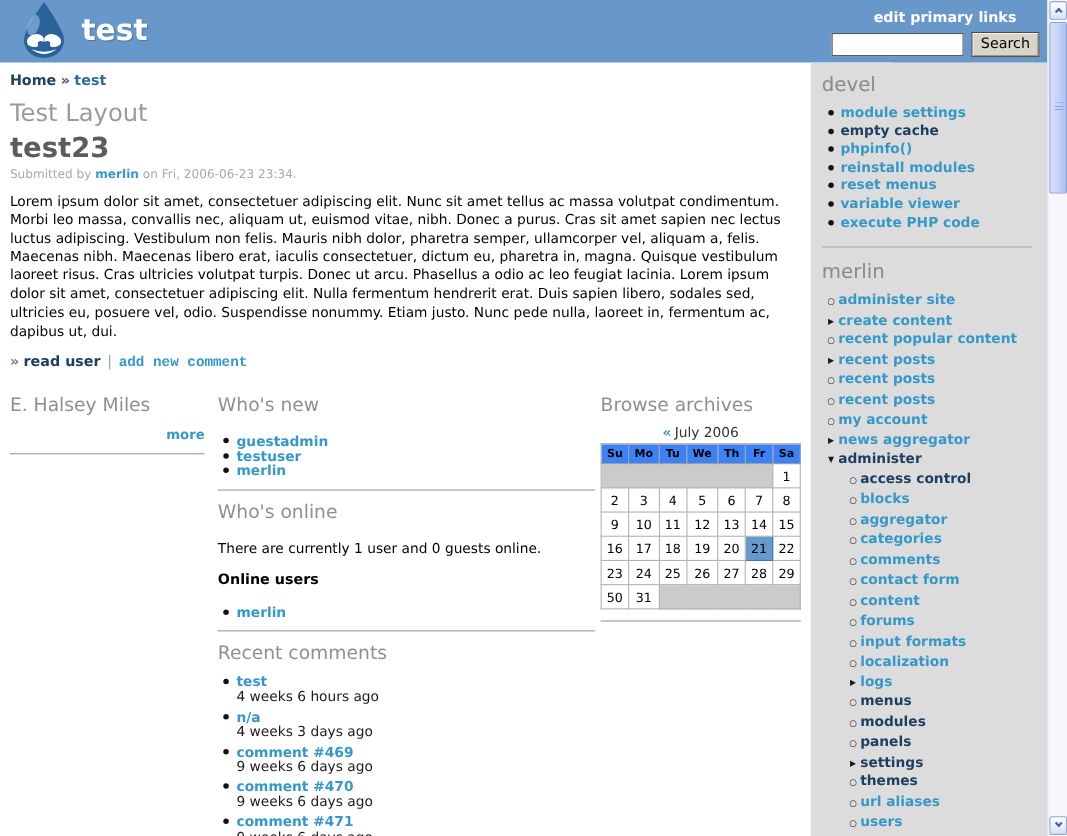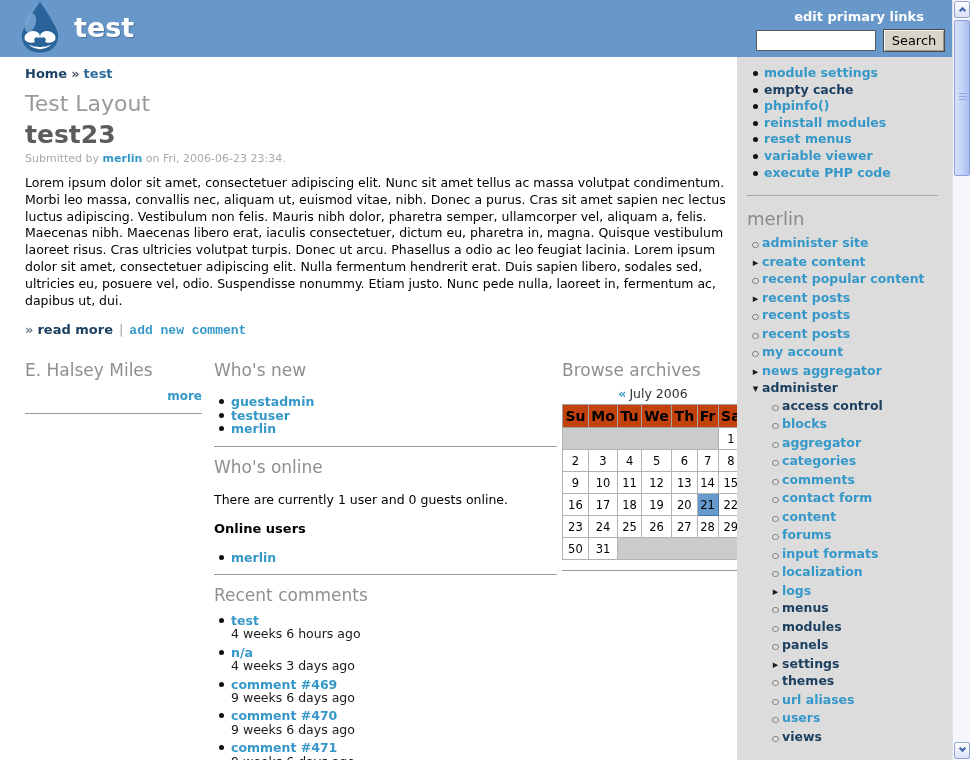--- a/index.html
+++ b/index.html
@@ -37,21 +37,21 @@
   .side-hr { border:none; border-top:1px solid #a8a8a8; margin:14px 6px 12px 2px; }
   .menu { margin-left:4px; }
   .mi { line-height:16.5px; font-size:12.5px; white-space:nowrap; }
   .mi.d1 { padding-left:20px; }
   .mi .bullet { display:inline-block; width:13px; text-align:center; color:#1a1a1a; }
   .mi.bcircle .bullet::before { content:"○"; font-size:8px; }
   .mi.bcollapsed .bullet::before { content:"▸"; font-size:11px; }
   .mi.bexpanded .bullet::before { content:"▾"; font-size:11px; }
 
   
-  .content { position:absolute; left:16px; top:57px; width:810px; height:703px; background:#fff; padding:9px 9px 0 9px; overflow:hidden; }
+  .content { position:absolute; left:0; top:57px; width:810px; height:703px; background:#fff; padding:9px 9px 0 9px; overflow:hidden; }
   .breadcrumb { font-size:13px; font-weight:bold; color:#44505c; }
   .crumb-home { color:#1d4265; text-decoration:none; cursor:pointer; }
   .crumb-cur { color:#2e6d9e; text-decoration:none; cursor:pointer; }
   .crumb-sep { margin:0 4px; color:#44505c; }
   .page-title { font-size:22px; font-weight:normal; color:#9a9a9a; margin-top:10px; }
   .node-title { font-size:25px; font-weight:bold; color:#5c5c5c; margin-top:4px; }
   .submitted { font-size:11px; color:#a9a9a9; margin-top:3px; }
   .submitted a { color:#3598c9; font-weight:bold; text-decoration:none; }
   .node-body { font-size:12.5px; color:#000; line-height:16.8px; margin-top:10px; width:722px; }
   .node-links { margin-top:13px; font-size:13px; font-weight:bold; }
@@ -75,21 +75,21 @@
   .online-sub { font-size:13px; font-weight:bold; color:#000; margin-top:14px; }
   .clist { list-style:none; margin:9px 0 0 4px; }
   .clist li { position:relative; padding-left:13px; margin-bottom:5px; font-size:12.5px; line-height:13.4px; }
   .clist li::before { content:""; position:absolute; left:1px; top:4px; width:5px; height:5px; border-radius:50%; background:#111; }
   .c-time { display:block; color:#1a1a1a; font-weight:normal; }
 
   
   .cal-caption { text-align:center; font-size:12.5px; color:#333; margin:6px 0 3px; }
   .cal-prev { color:#3598c9; font-weight:bold; text-decoration:none; cursor:pointer; margin-right:3px; }
   table.calendar { width:182px; border-collapse:collapse; border:1px solid #949494; }
-  table.calendar th { background:#c2410c; border:1px solid #a2a2a2; font-size:14px; color:#000; padding:3px 2px;margin-left:45px; }
+  table.calendar th { background:#3b82f6; border:1px solid #a2a2a2; font-size:10px; color:#000; padding:3px 2px;margin-left:45px; }
   table.calendar td { background:#fff; border:1px solid #b2b2b2; font-size:11.5px; color:#000; text-align:center; padding:3.5px 2px; cursor:pointer; }
   table.calendar td.empty { background:#cbcbcb; cursor:default; }
   table.calendar td.selected { background:#6699cc; border:1px solid #4577a9; }
 </style>
 </head>
 <body>
 
 <div class="page">
 
   <div class="hdr">
@@ -116,21 +116,21 @@
     </div>
     <div class="page-title">Test Layout</div>
     <div class="node-title">test23</div>
     <div class="submitted">
       <span>Submitted by</span>
       <a>merlin</a>
       <span>on Fri, 2006-06-23 23:34.</span>
     </div>
     <p class="node-body">Lorem ipsum dolor sit amet, consectetuer adipiscing elit. Nunc sit amet tellus ac massa volutpat condimentum. Morbi leo massa, convallis nec, aliquam ut, euismod vitae, nibh. Donec a purus. Cras sit amet sapien nec lectus luctus adipiscing. Vestibulum non felis. Mauris nibh dolor, pharetra semper, ullamcorper vel, aliquam a, felis. Maecenas nibh. Maecenas libero erat, iaculis consectetuer, dictum eu, pharetra in, magna. Quisque vestibulum laoreet risus. Cras ultricies volutpat turpis. Donec ut arcu. Phasellus a odio ac leo feugiat lacinia. Lorem ipsum dolor sit amet, consectetuer adipiscing elit. Nulla fermentum hendrerit erat. Duis sapien libero, sodales sed, ultricies eu, posuere vel, odio. Suspendisse nonummy. Etiam justo. Nunc pede nulla, laoreet in, fermentum ac, dapibus ut, dui.</p>
     <div class="node-links">
-      <span class="nl-arrow">»</span><a class="rm">read more</a><span class="nl-sep">|</span><a class="ac">add new comment</a>
+      <span class="nl-arrow">»</span><a class="rm">read user</a><span class="nl-sep">|</span><a class="ac">add new comment</a>
     </div>
 
     <div class="cols">
 
       <div class="col col-left">
         <h2>E. Halsey Miles</h2>
         <div class="more-row"><a class="lnk">more</a></div>
         <hr>
       </div>
 
@@ -250,20 +250,21 @@
                 <td colspan="5" class="empty"></td>
               </tr>
             </tbody>
         </table>
         <hr>
       </div>
     </div>
   </div>
 
   <div class="sidebar">
+    <div class="blk-title">devel</div>
     <ul class="bullets">
 
         <li><a class="lnk">module settings</a></li>
 
         <li><a class="lnk visited">empty cache</a></li>
 
         <li><a class="lnk">phpinfo()</a></li>
 
         <li><a class="lnk">reinstall modules</a></li>
 

